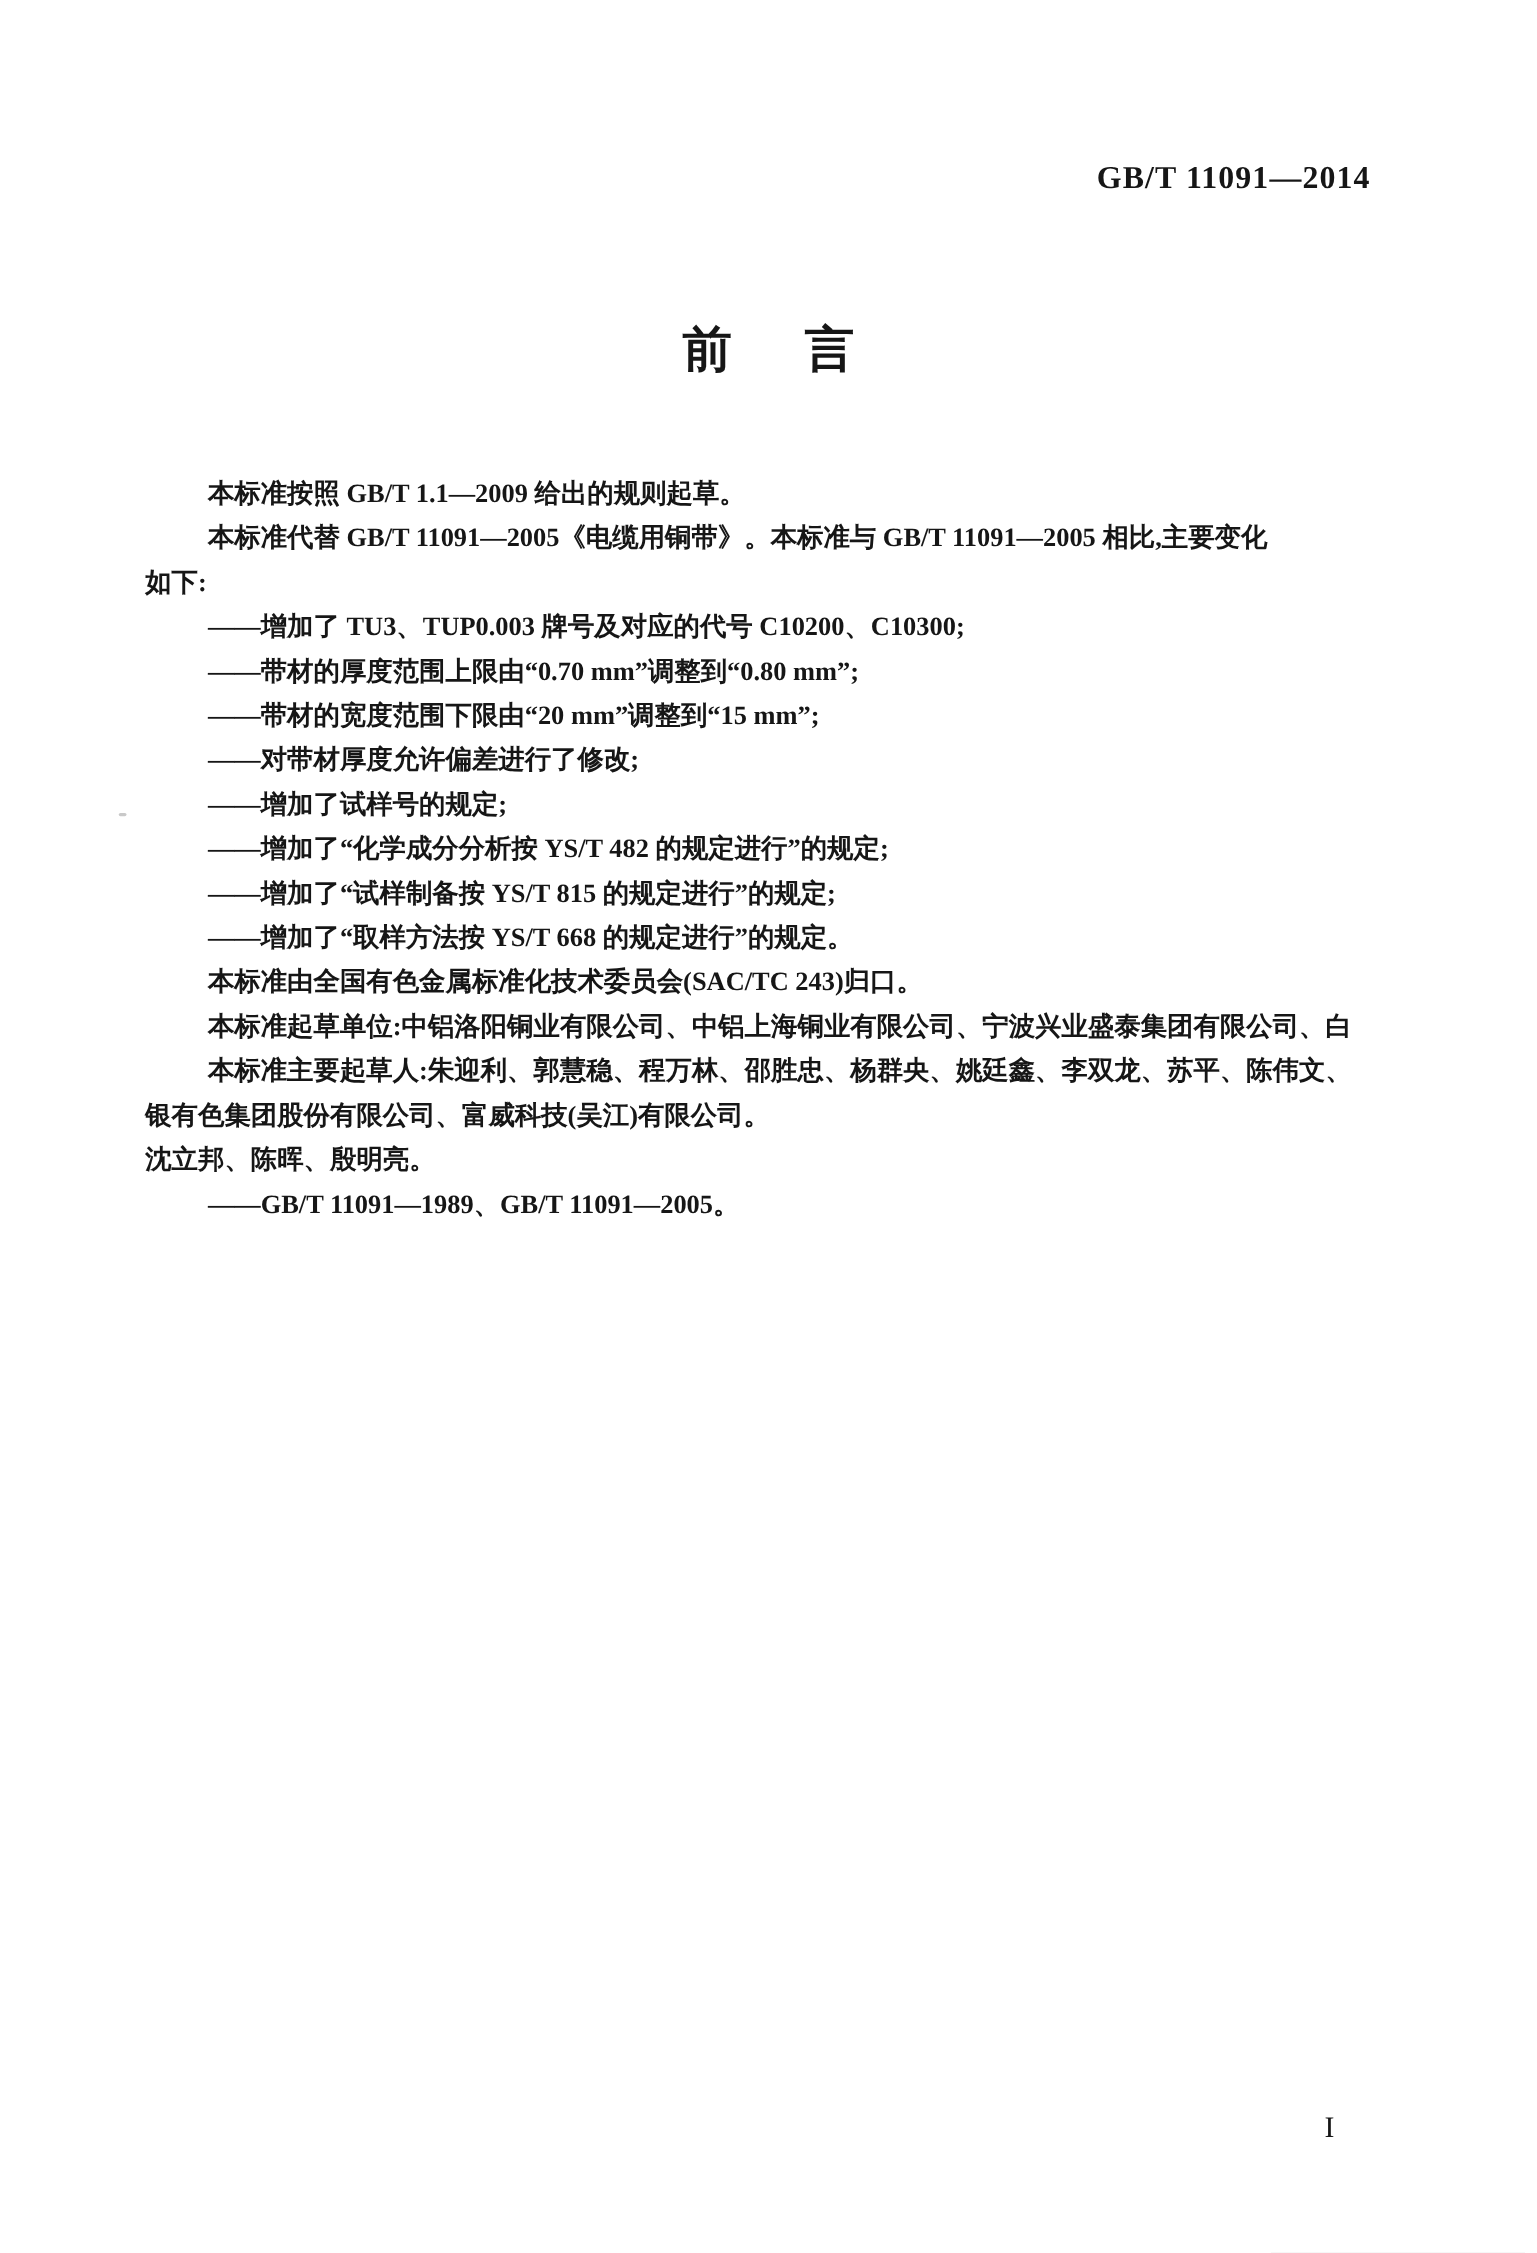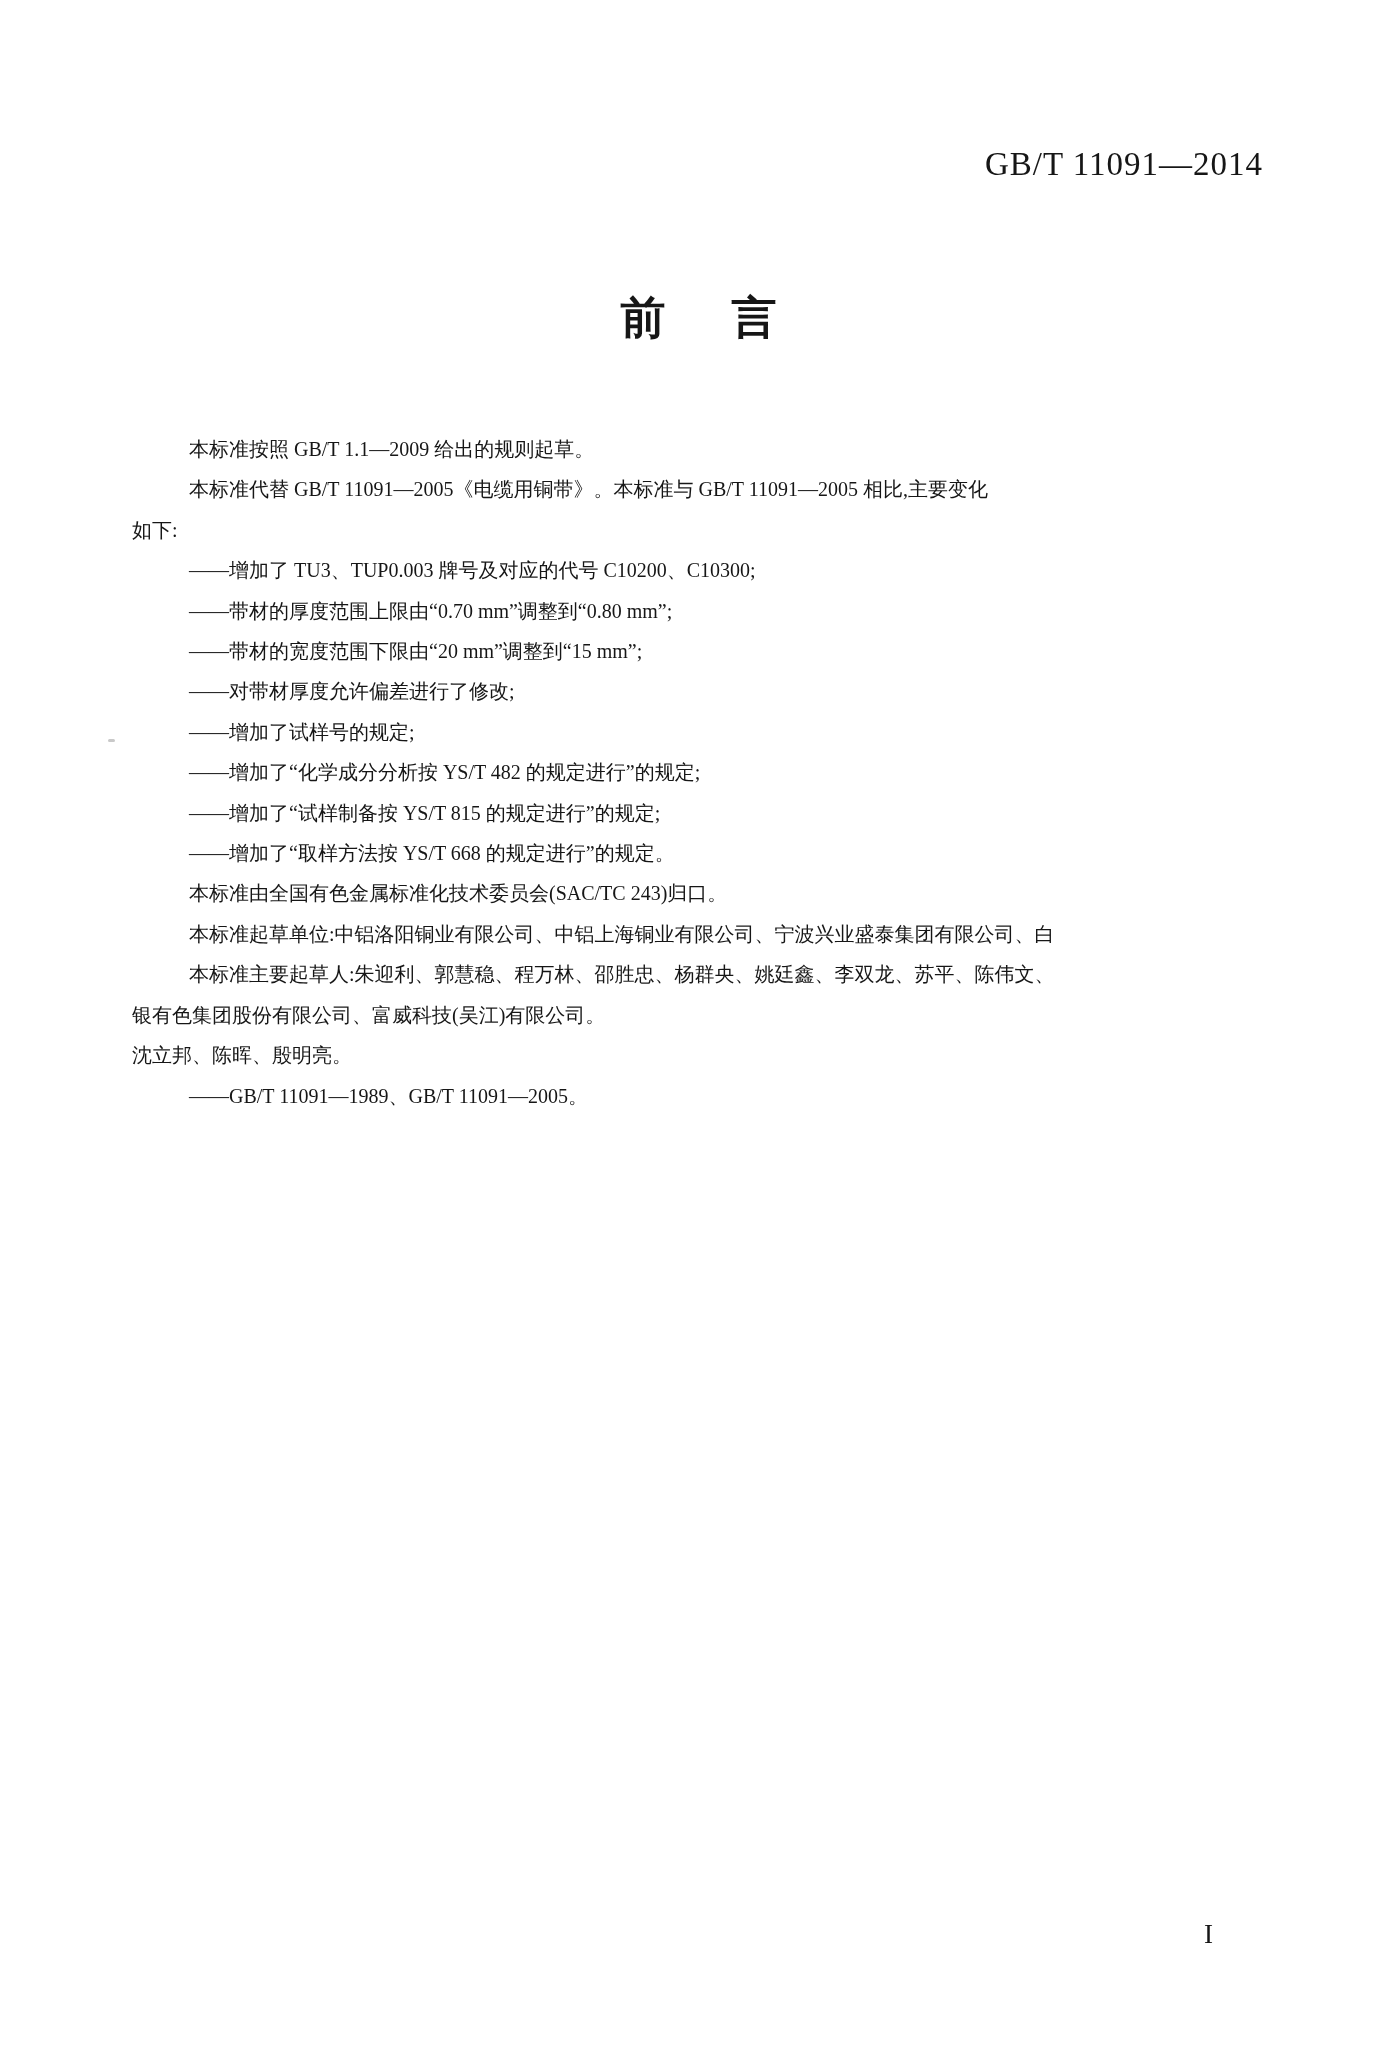--- a/index.html
+++ b/index.html
@@ -12,23 +12,23 @@
     width: 1397px;
     height: 2048px;
     background: #ffffff;
     overflow: hidden;
     font-family: "Liberation Serif", "DejaVu Serif", serif;
     color: #161616;
   }
   .std-code {
     position: absolute;
     top: 146px;
-    right: 134px;
-    font-size: 33px;
-    font-weight: normal;
+    right: 151px;
+    font-size: 29px;
+    font-weight: bold;
     letter-spacing: 1px;
     font-family: "Liberation Serif", "DejaVu Serif", serif;
     white-space: nowrap;
   }
   .doc-title {
     position: absolute;
     top: 292px;
     left: 0;
     width: 100%;
     display: flex;
@@ -37,22 +37,23 @@
     font-size: 45px;
     line-height: 52px;
     font-weight: bold;
     font-family: "Liberation Sans", "DejaVu Sans", sans-serif;
   }
   .body-text {
     position: absolute;
     top: 429px;
     left: 132px;
     width: 1140px;
-    font-size: 20px;
+    font-size: 24px;
     line-height: 40.4px;
+    font-weight: bold;
   }
   .line {
     white-space: nowrap;
   }
   .ind {
     text-indent: 57px;
   }
   .page-number {
     position: absolute;
     top: 1918px;

